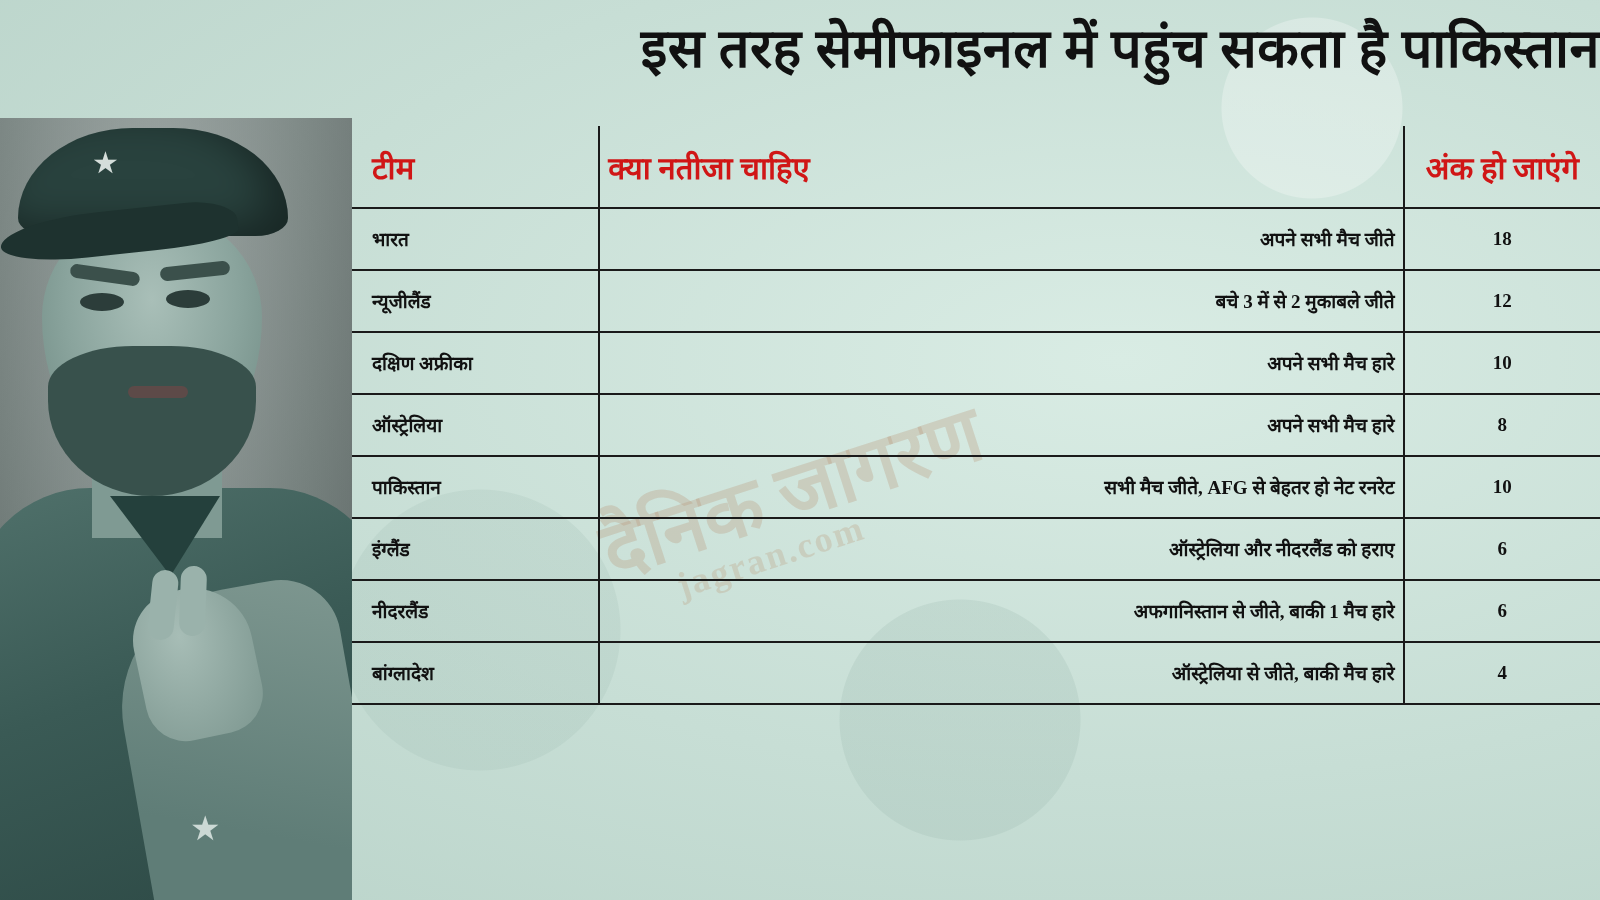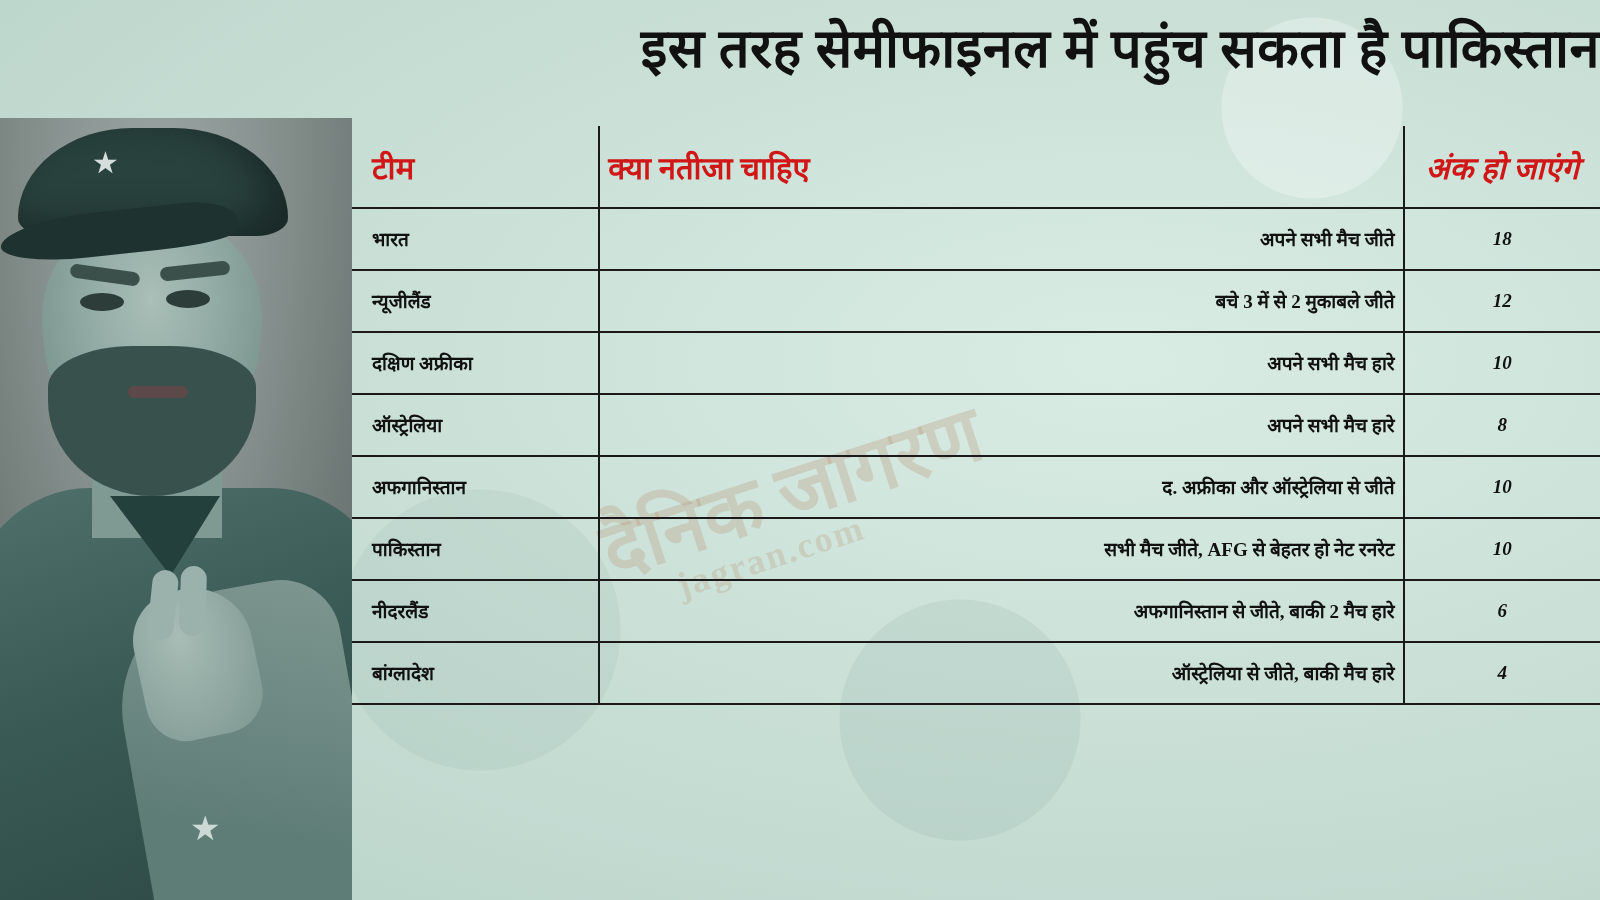--- a/index.html
+++ b/index.html
@@ -203,21 +203,21 @@
   table.result-table th:last-child,
   table.result-table td:last-child { border-right: none; }
   table.result-table thead th {
     border-top: none;
     color: #d01616;
     font-size: 31px;
     height: 82px;
   }
   .col-team  { width: 248px; text-align: left;   padding-left: 20px !important; }
   .col-need  { width: 808px; text-align: right; }
-  .col-pts   { width: 197px; text-align: center; font-style: italic; }
+  .col-pts   { width: 197px; text-align: center; }
   thead .col-team { text-align: left; }
   thead .col-need { text-align: left; }
   thead .col-pts  { text-align: center; }
 </style>
 </head>
 <body>
 
 <div class="poster">
   <div class="texture"></div>
 
@@ -274,32 +274,32 @@
         <td class="col-team">दक्षिण अफ्रीका</td>
         <td class="col-need">अपने सभी मैच हारे</td>
         <td class="col-pts">10</td>
       </tr>
       <tr>
         <td class="col-team">ऑस्ट्रेलिया</td>
         <td class="col-need">अपने सभी मैच हारे</td>
         <td class="col-pts">8</td>
       </tr>
       <tr>
-        <td class="col-team">अफगानिस्तान</td>
-        <td class="col-need">द. अफ्रीका और ऑस्ट्रेलिया से जीते</td>
-        <td class="col-pts">10</td>
-      </tr>
-      <tr>
         <td class="col-team">पाकिस्तान</td>
         <td class="col-need">सभी मैच जीते, AFG से बेहतर हो नेट रनरेट</td>
         <td class="col-pts">10</td>
       </tr>
       <tr>
+        <td class="col-team">इंग्लैंड</td>
+        <td class="col-need">ऑस्ट्रेलिया और नीदरलैंड को हराए</td>
+        <td class="col-pts">6</td>
+      </tr>
+      <tr>
         <td class="col-team">नीदरलैंड</td>
-        <td class="col-need">अफगानिस्तान से जीते, बाकी 2 मैच हारे</td>
+        <td class="col-need">अफगानिस्तान से जीते, बाकी 1 मैच हारे</td>
         <td class="col-pts">6</td>
       </tr>
       <tr>
         <td class="col-team">बांग्लादेश</td>
         <td class="col-need">ऑस्ट्रेलिया से जीते, बाकी मैच हारे</td>
         <td class="col-pts">4</td>
       </tr>
     </tbody>
   </table>
 </div>

